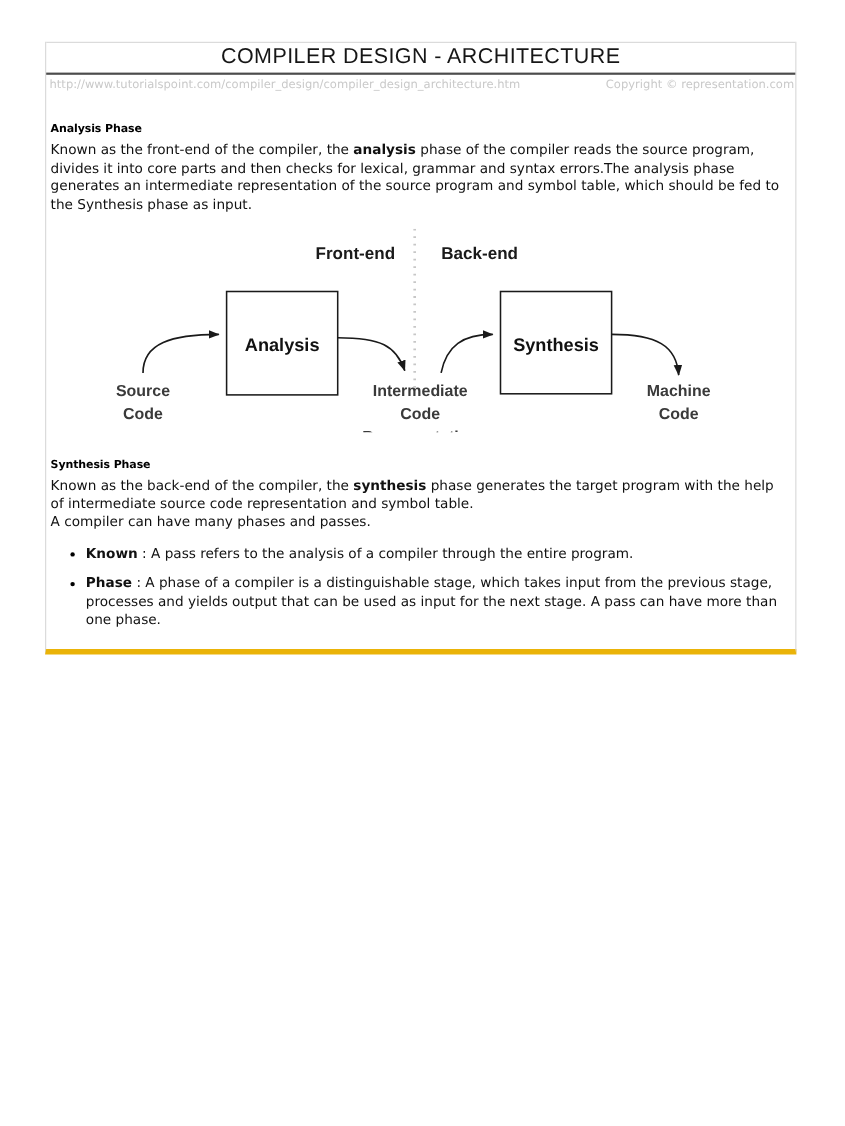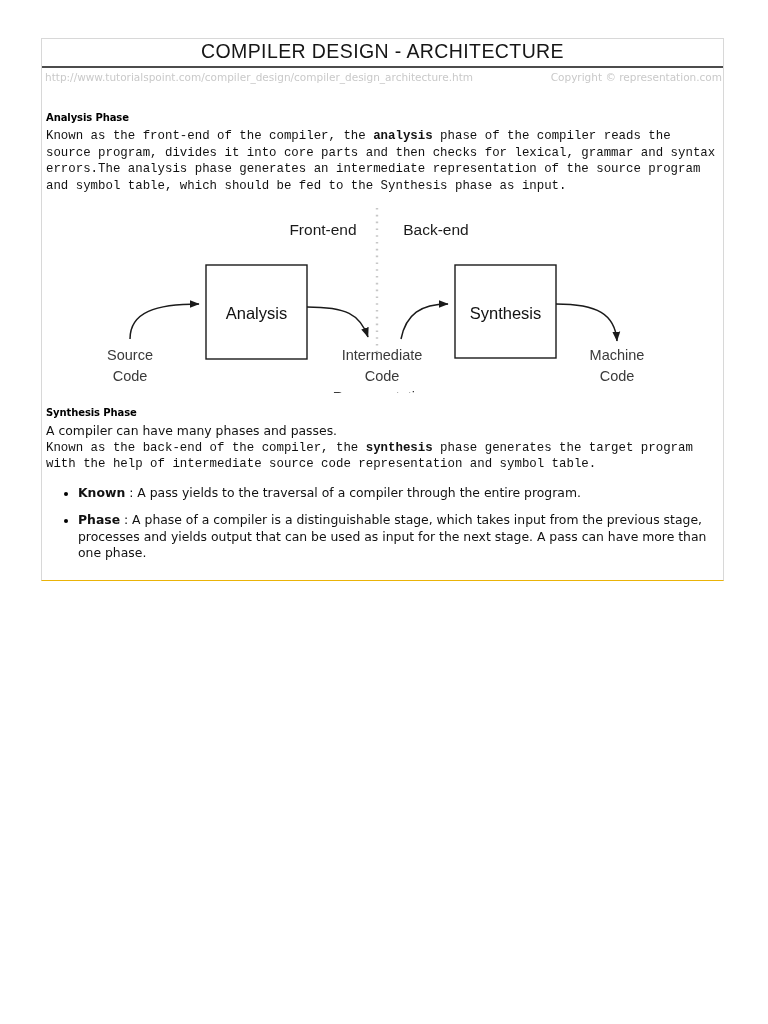--- a/index.html
+++ b/index.html
@@ -18,21 +18,21 @@
 
   
   #page {
     position: absolute;
     left: 41px;
     top: 38px;
     width: 683px;
     background: #ffffff;
     border-left: 1px solid #d8d8d8;
     border-right: 1px solid #d8d8d8;
-    border-bottom: 1px solid #eab308;
+    border-bottom: 5px solid #eab308;
     box-sizing: border-box;
   }
 
   
   .doc-header {
     position: relative;
     height: 30px;
     border-top: 1px solid #d8d8d8;
     border-bottom: 2px solid #4c4c4c;
     box-sizing: border-box;
@@ -80,32 +80,32 @@
     padding: 0 4px 14px 4px;
   }
 
   p.para {
     margin: 0;
     font-size: 12.4px;
     line-height: 16.5px;
     color: #111111;
   }
   .sp-intro   { margin-top: 26px; }
-  .sp-after-h { margin-top: 13px; font-family: Liberation Mono, monospace; }
+  .sp-after-h { margin-top: 13px; }
   .sp-gap     { margin-top: 15px; }
 
   h2.section-head {
     margin: 18px 0 0 0;
     font-size: 10px;
     font-weight: bold;
     line-height: 20px;
     color: #000000;
     letter-spacing: -0.1px;
   }
-  h2.tight { margin-top: 10px; }
+  h2.tight { margin-top: 20px; }
 
   b.em { font-weight: bold; }
 
   ul.bullets {
     margin: 12px 0 0 0;
     padding: 0 0 0 32px;
     list-style: none;
   }
   ul.bullets > li {
     position: relative;
@@ -124,20 +124,21 @@
     height: 4px;
     background: #000;
     border-radius: 50%;
   }
 
   
   .figure-wrap {
     margin-top: 14px;
     height: 185px;
     position: relative;
+    font-weight: bold;
   }
   .figure-wrap svg { display: block; }
 </style>
 </head>
 <body>
 
 <div id="page">
 
   <div class="doc-header">
     <div class="doc-title">COMPILER DESIGN - ARCHITECTURE</div>
@@ -189,23 +190,23 @@
         <text x="336" y="173" text-anchor="middle" font-family="Liberation Sans, sans-serif" font-size="14.5" fill="#3a3a3a">Code</text>
         <text x="336" y="194" text-anchor="middle" font-family="Liberation Sans, sans-serif" font-size="14.5" fill="#3a3a3a">Representation</text>
 
         <text x="571" y="152" text-anchor="middle" font-family="Liberation Sans, sans-serif" font-size="14.5" fill="#3a3a3a">Machine</text>
         <text x="571" y="173" text-anchor="middle" font-family="Liberation Sans, sans-serif" font-size="14.5" fill="#3a3a3a">Code</text>
       </svg>
     </div>
 
     <h2 class="section-head tight">Synthesis Phase</h2>
 
+    <p class="para sp-after-h"><span>Known as the back-end of the compiler, the </span><b class="em">synthesis</b><span> phase generates the target program with the help of intermediate source code representation and symbol table.</span></p>
+
     <p class="para sp-gap">A compiler can have many phases and passes.</p>
 
-    <p class="para sp-after-h"><span>Known as the back-end of the compiler, the </span><b class="em">synthesis</b><span> phase generates the target program with the help of intermediate source code representation and symbol table.</span></p>
-
     <ul class="bullets">
-      <li><b class="em">Known</b><span> : A pass yields to the traversal of a compiler through the entire program.</span></li>
+      <li><b class="em">Known</b><span> : A pass refers to the analysis of a compiler through the entire program.</span></li>
       <li><b class="em">Phase</b><span> : A phase of a compiler is a distinguishable stage, which takes input from the previous stage, processes and yields output that can be used as input for the next stage. A pass can have more than one phase.</span></li>
     </ul>
 
   </div>
 </div>
 
 </body></html>

